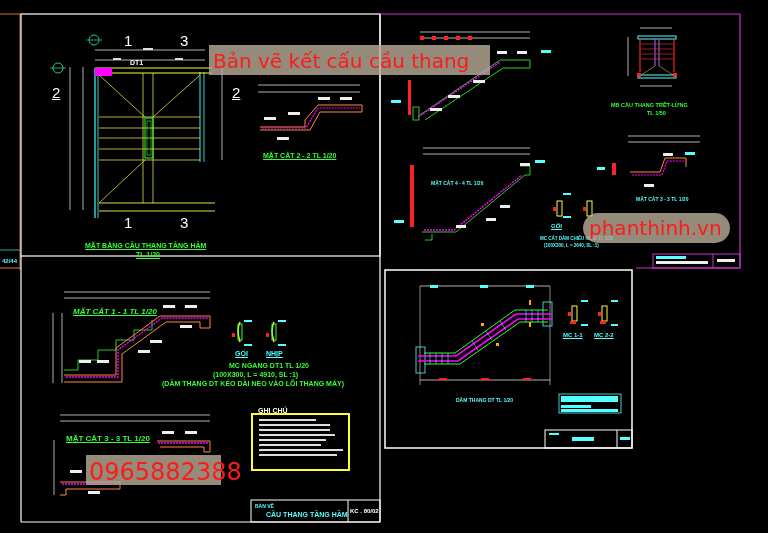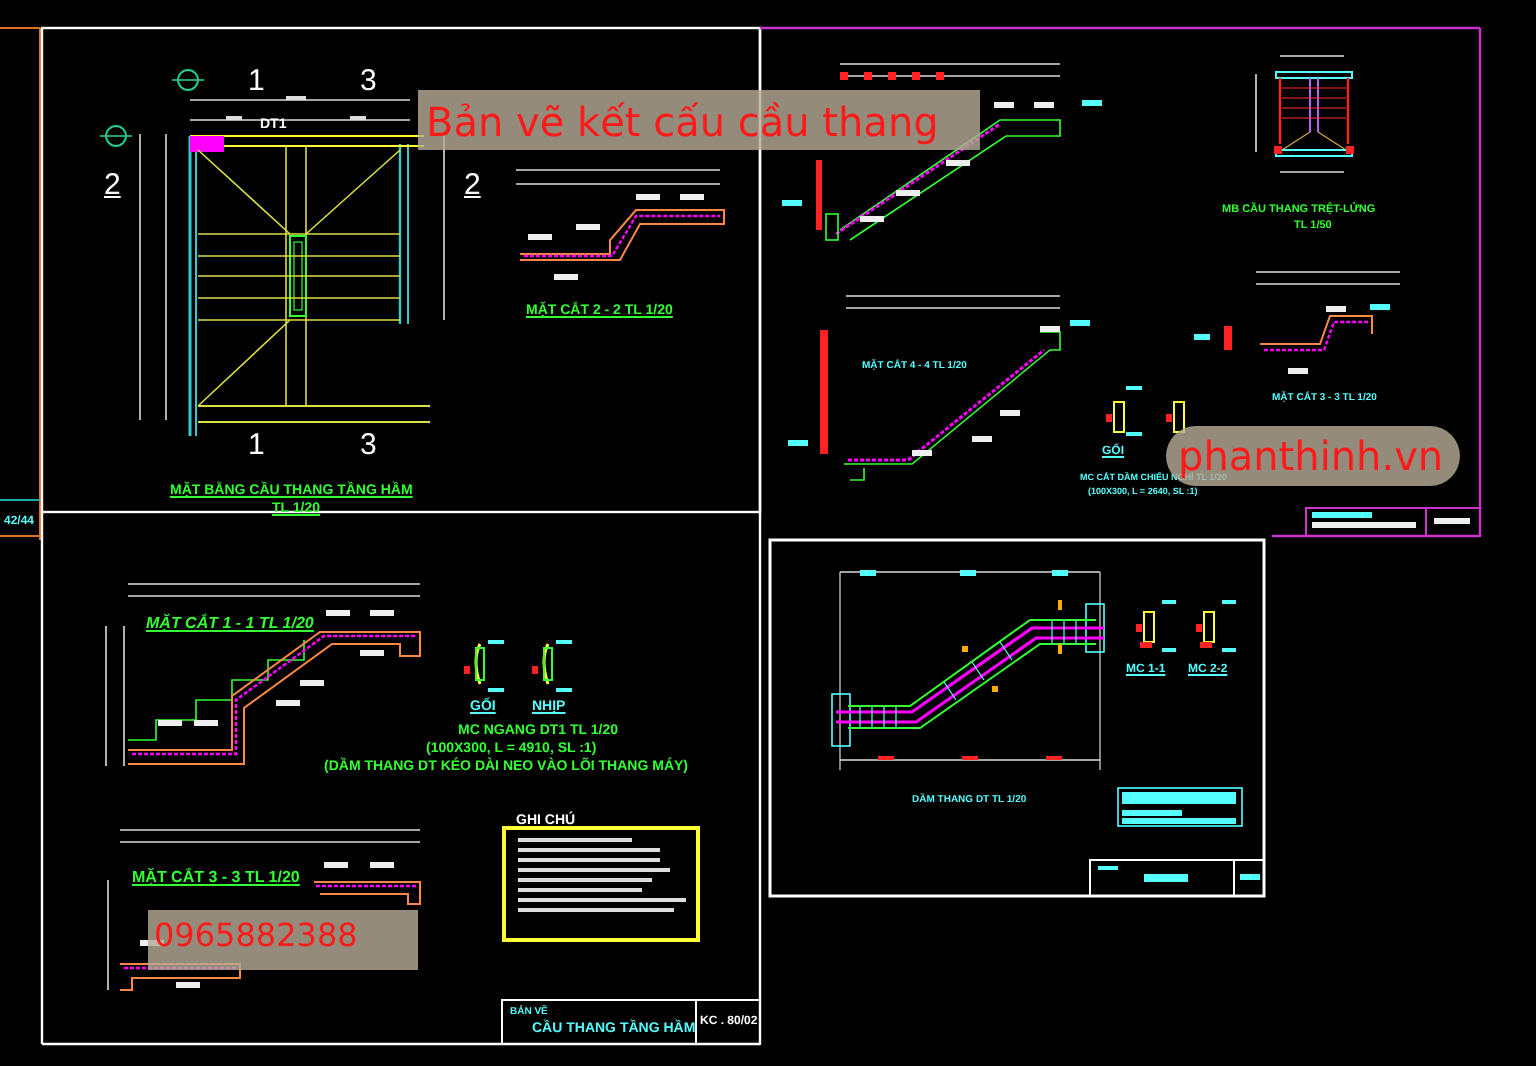--- a/index.html
+++ b/index.html
@@ -333,13 +333,13 @@
 <span class="lbl cyan underline" style="left:551px;top:223px;font-size:6px;">GỐI</span>
 <span class="lbl cyan" style="left:540px;top:236px;font-size:4.5px;">MC CẮT DẦM CHIẾU NGHỈ TL 1/20</span>
 <span class="lbl cyan" style="left:544px;top:243px;font-size:4.5px;">(100X300, L = 2640, SL :1)</span>
 
 <span class="lbl cyan" style="left:456px;top:397px;font-size:5px;">DẦM THANG DT TL 1/20</span>
 <span class="lbl cyan underline" style="left:563px;top:332px;font-size:6px;">MC 1-1</span>
 <span class="lbl cyan underline" style="left:594px;top:332px;font-size:6px;">MC 2-2</span>
 
 <div class="overlay" style="left:209px;top:45px;height:30px;width:281px;font-size:20px;padding:6px 0 0 4px;box-sizing:border-box;">Bản vẽ kết cấu cầu thang</div>
 <div class="overlay" style="left:583px;top:213px;height:30px;width:147px;font-size:20px;padding:5px 0 0 6px;box-sizing:border-box;border-radius:15px;">phanthinh.vn</div>
-<div class="overlay" style="left:74px;top:455px;height:30px;width:135px;font-size:16px;padding:5px 0 0 3px;box-sizing:border-box;">0965882388</div>
+<div class="overlay" style="left:86px;top:455px;height:30px;width:135px;font-size:24px;padding:5px 0 0 3px;box-sizing:border-box;">0965882388</div>
 
 </body></html>

